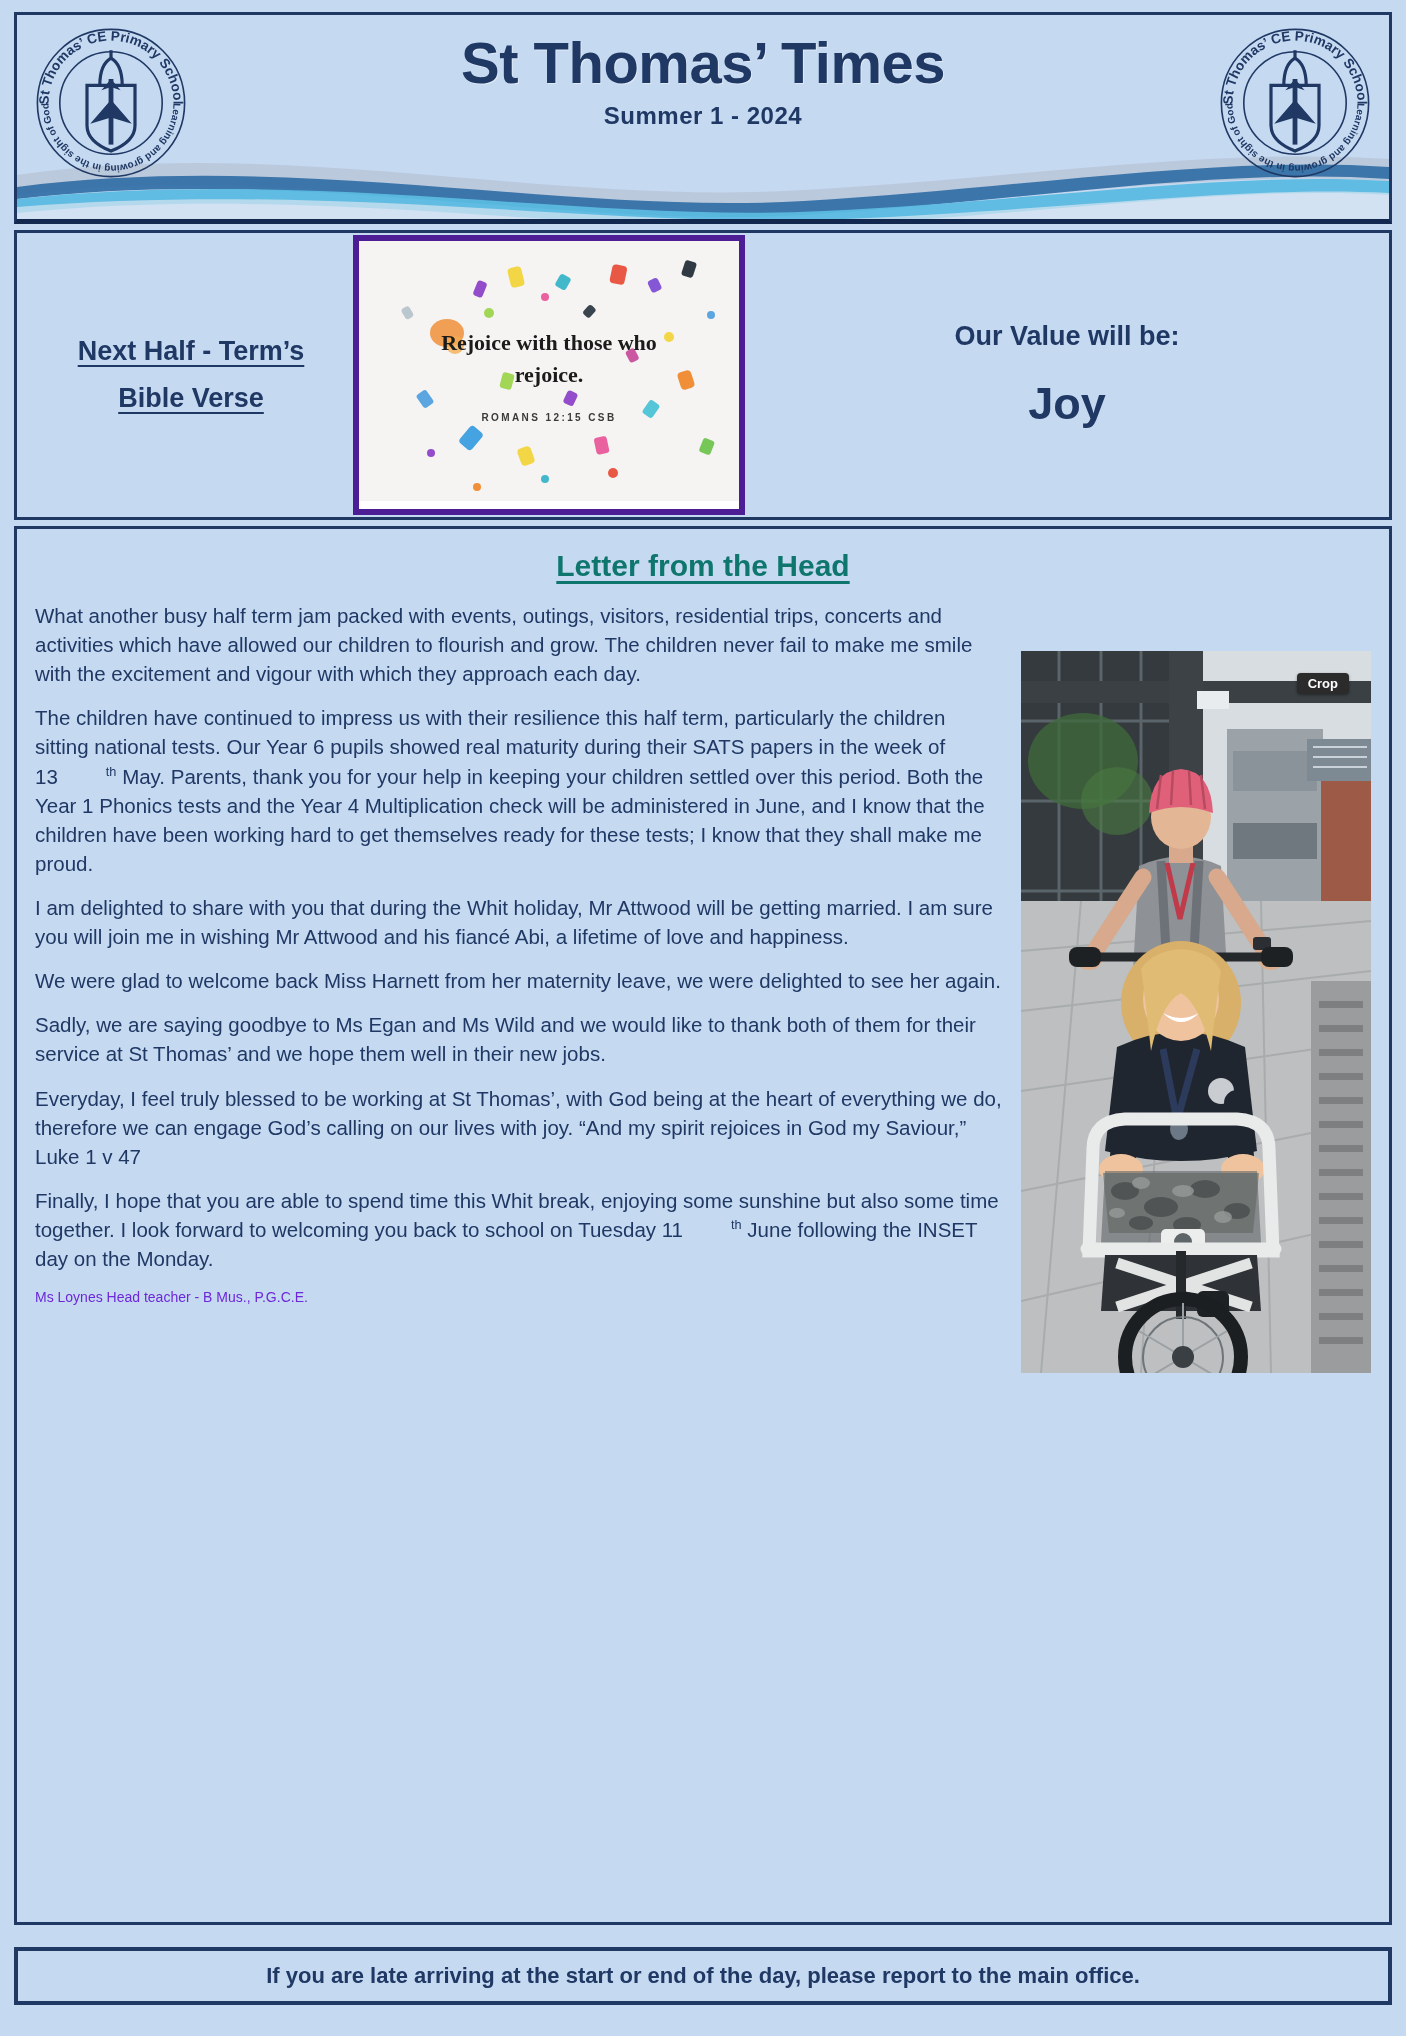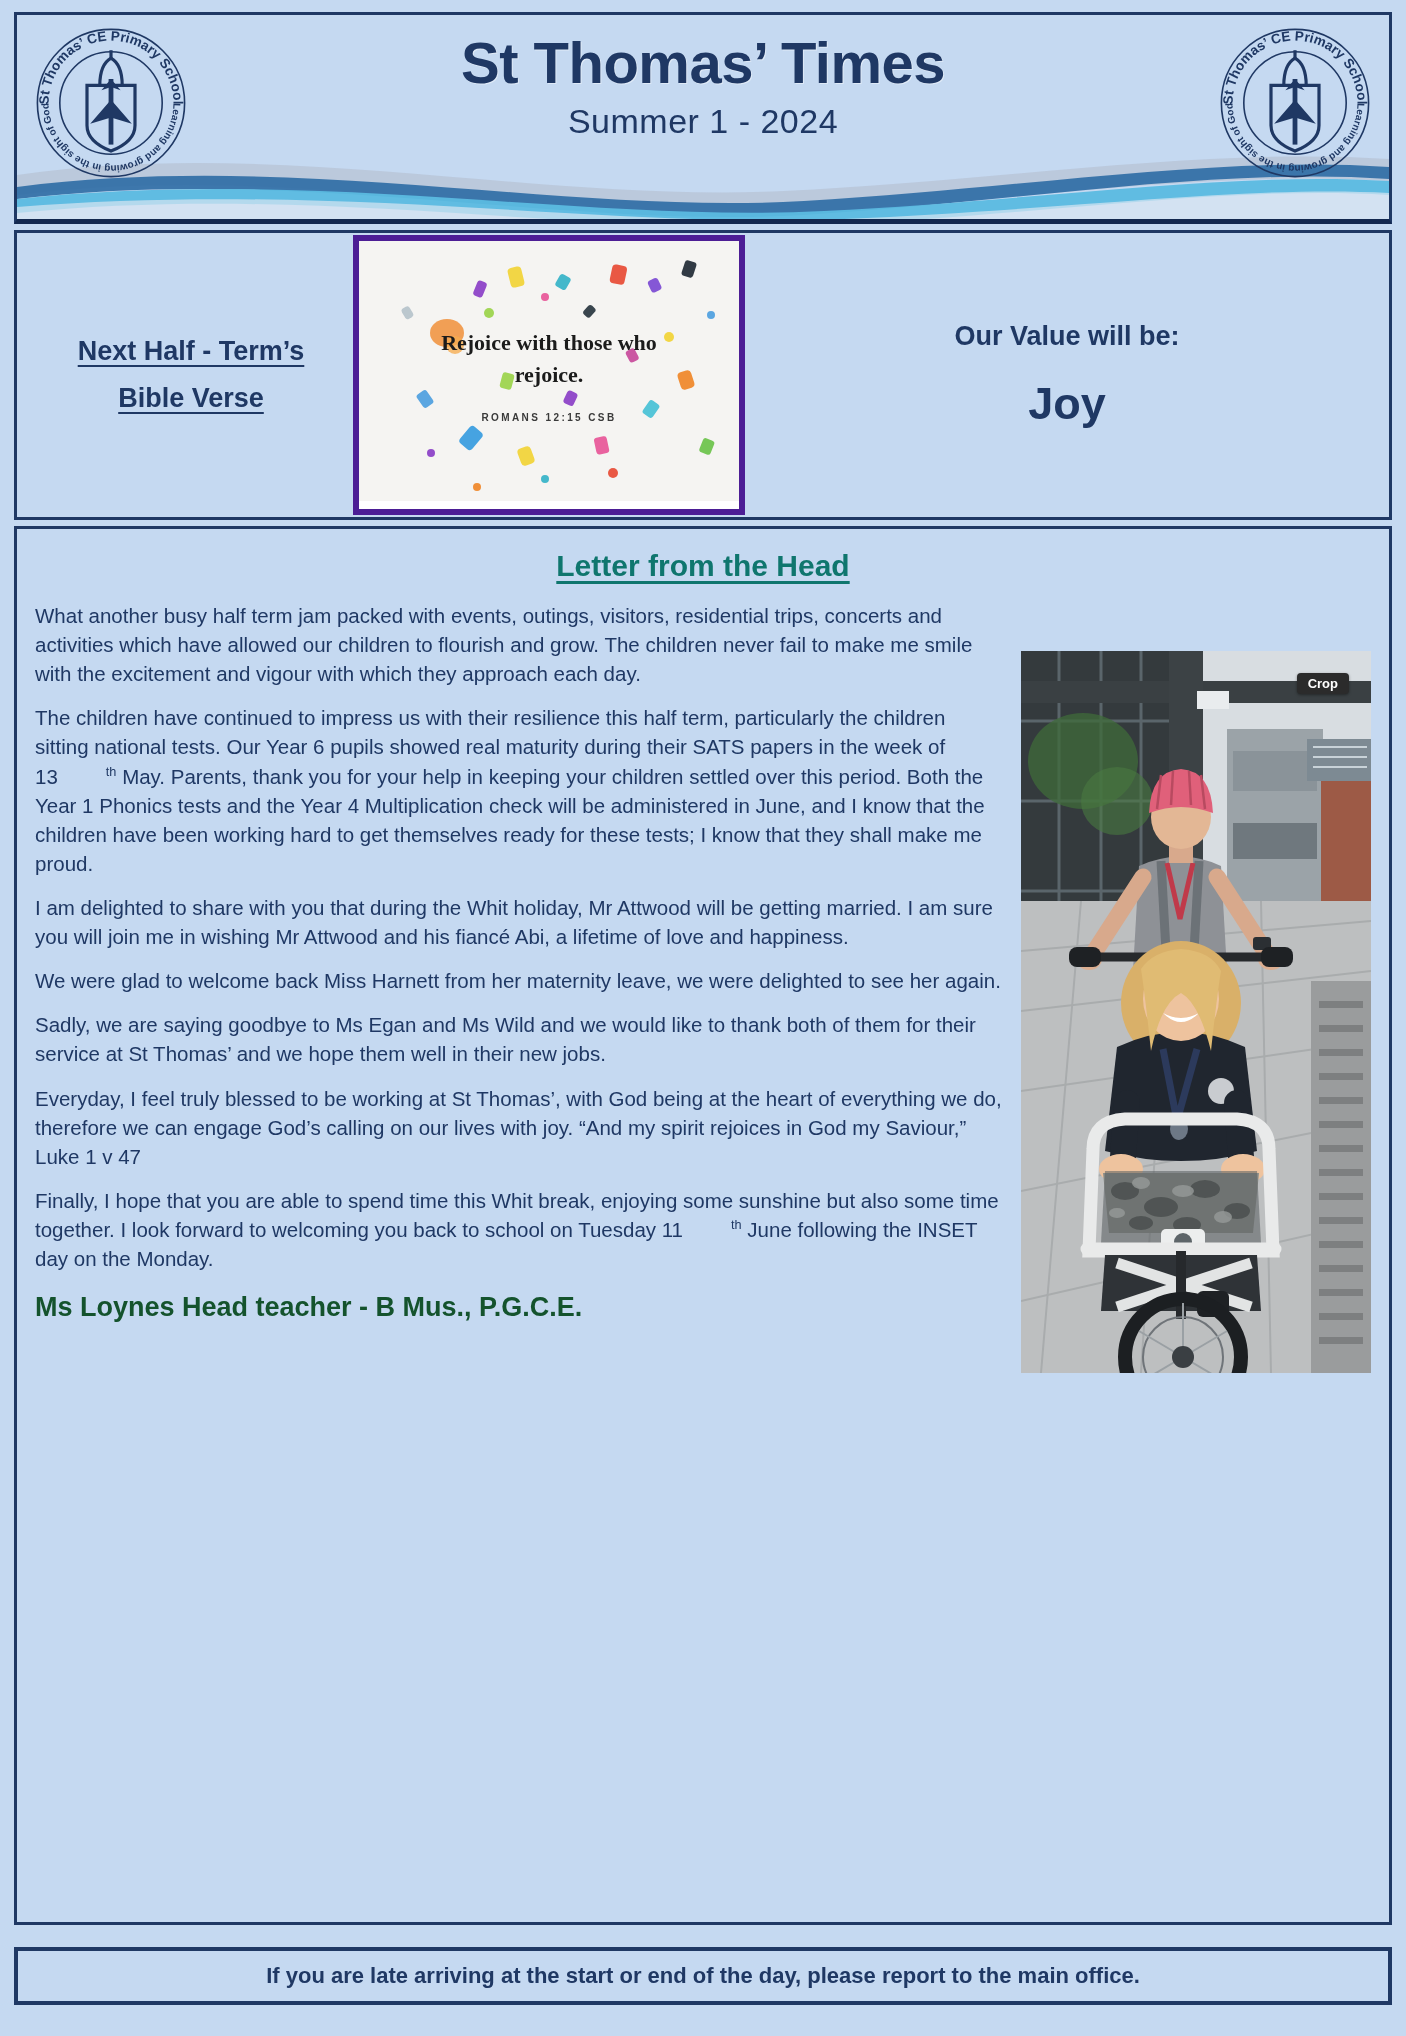--- a/index.html
+++ b/index.html
@@ -38,22 +38,22 @@
   }
   .masthead-title {
     font-size: 58px;
     font-weight: bold;
     color: #1f3864;
     letter-spacing: -0.5px;
     line-height: 1.05;
     text-shadow: 1px 1px 0 rgba(255,255,255,.45);
   }
   .masthead-sub {
-    font-size: 34px;
-    font-weight: normal;
+    font-size: 24px;
+    font-weight: bold;
     color: #1f3864;
     margin-top: 8px;
     letter-spacing: 0.5px;
   }
 
   .crest { position: absolute; top: 8px; width: 160px; height: 160px; z-index: 5; }
   .crest.left { left: 14px; }
   .crest.right { right: 14px; }
 
   .swoosh { position: absolute; left: 0; bottom: -6px; width: 100%; height: 96px; z-index: 2; }
@@ -161,23 +161,23 @@
     margin: 6px 0 18px 0;
   }
   .letter-body {
     font-size: 20.5px;
     line-height: 1.42;
     color: #1f3864;
     text-align: left;
   }
   .letter-body p { margin: 0 0 15px 0; }
   .sig {
-    font-weight: bold;
-    font-size: 27px;
-    color: #14532d;
+    font-weight: normal;
+    font-size: 14px;
+    color: #6d28d9;
     margin-top: 4px;
   }
   sup { font-size: 0.62em; vertical-align: super; line-height: 0; margin-left: 48px; }
 
   
   .photo-float {
     float: right;
     width: 350px;
     height: 722px;
     margin: 50px 0 10px 18px;

